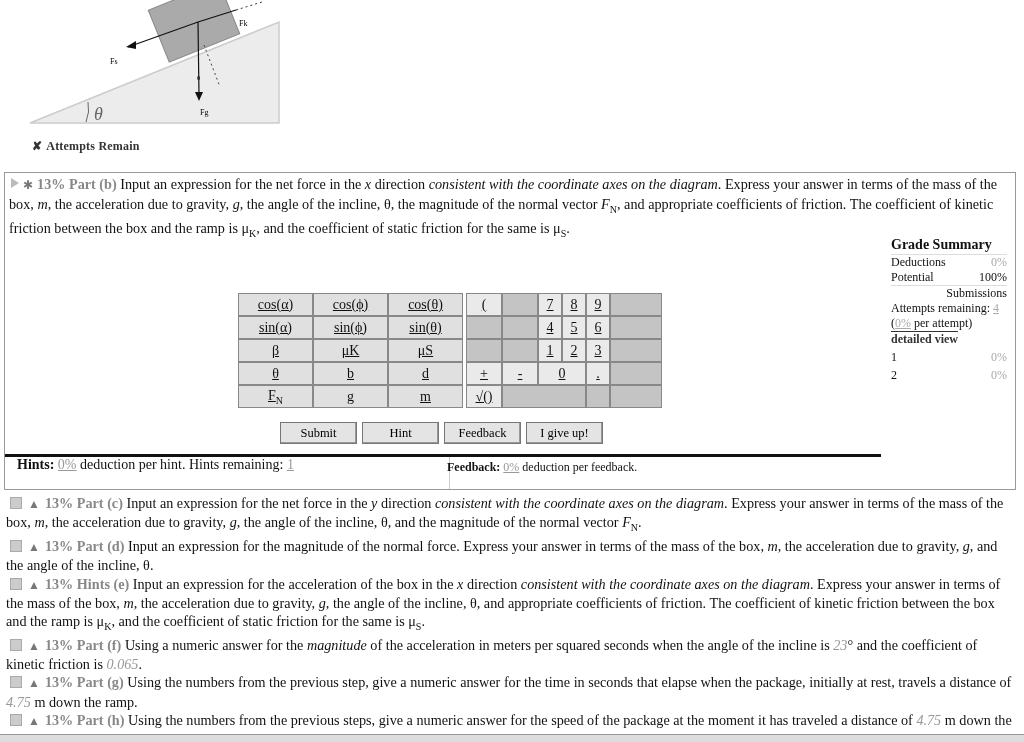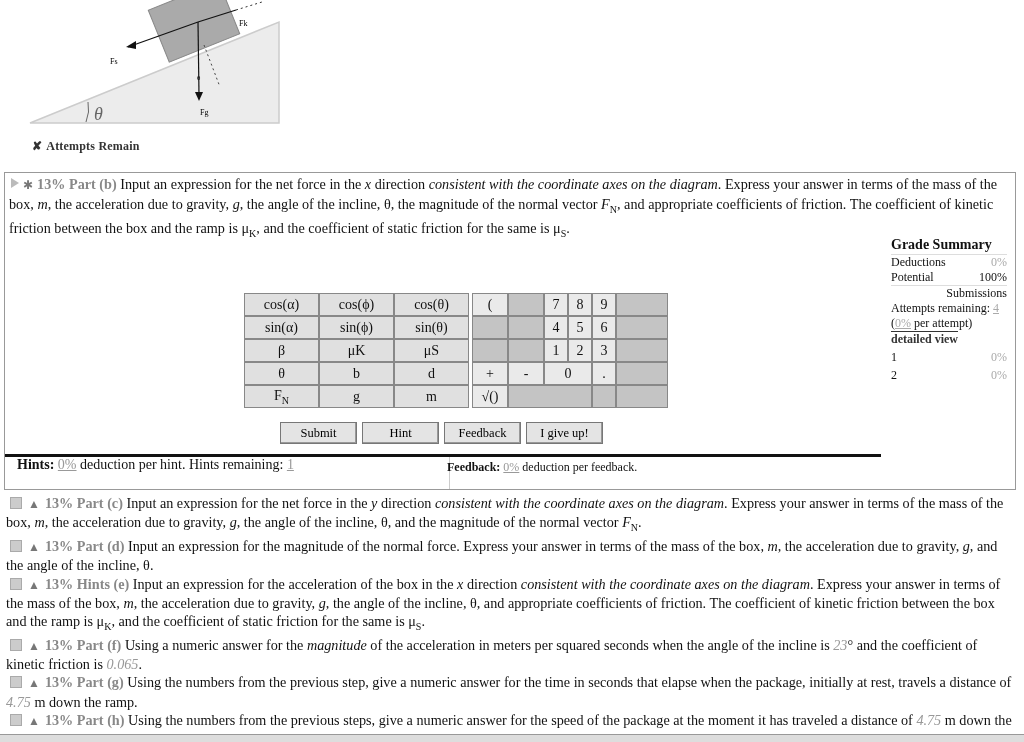--- a/index.html
+++ b/index.html
@@ -17,21 +17,21 @@
   .ico-note { display:inline-block; width:10px; height:10px; background:#ccc; border:1px solid #aaa; margin:0 6px 0 4px; vertical-align:-1px; }
   .ico-warn { display:inline-block; color:#777; font-size:12px; margin-right:5px; }
   i.var { font-style:italic; }
   .grey-num { color:#999; font-style:italic; }
   sub { font-size:10px; }
 
   .answer-row { position:absolute; left:10px; top:73px; display:flex; align-items:center; }
   .sum-label { font-size:15px; margin-right:4px; }
   .answer-input { width:800px; height:20px; border:1px solid #aaa; box-sizing:border-box; font-size:12px; padding:1px 3px; color:#555; }
 
-  .keypad { position:absolute; left:239px; top:120px; border-collapse:separate; border-spacing:0; }
+  .keypad { position:absolute; left:233px; top:120px; border-collapse:separate; border-spacing:0;text-decoration:underline; }
   .keypad td { border:1px solid #888; background:#e0e0e0; text-align:center; font-size:14px; height:21px; padding:0; cursor:pointer; }
   .keypad td.sym { width:73px; }
   .keypad td.num { width:22px; background:#eaeaea; }
   .keypad td.blank { background:#c4c4c4; }
   .keypad .gap { width:3px; border:none; background:#fff; }
 
   .btns { position:absolute; left:275px; top:249px; display:flex; gap:5px; }
   .btn { height:22px; border:1px solid #777; background:#e4e4e4; font-size:12.5px; font-family:"Liberation Serif", serif; box-shadow:inset -1px -1px 0 #999; padding:0; }
 
   .hint-rule { position:absolute; left:0px; top:281px; width:876px; height:3px; background:#111; }

